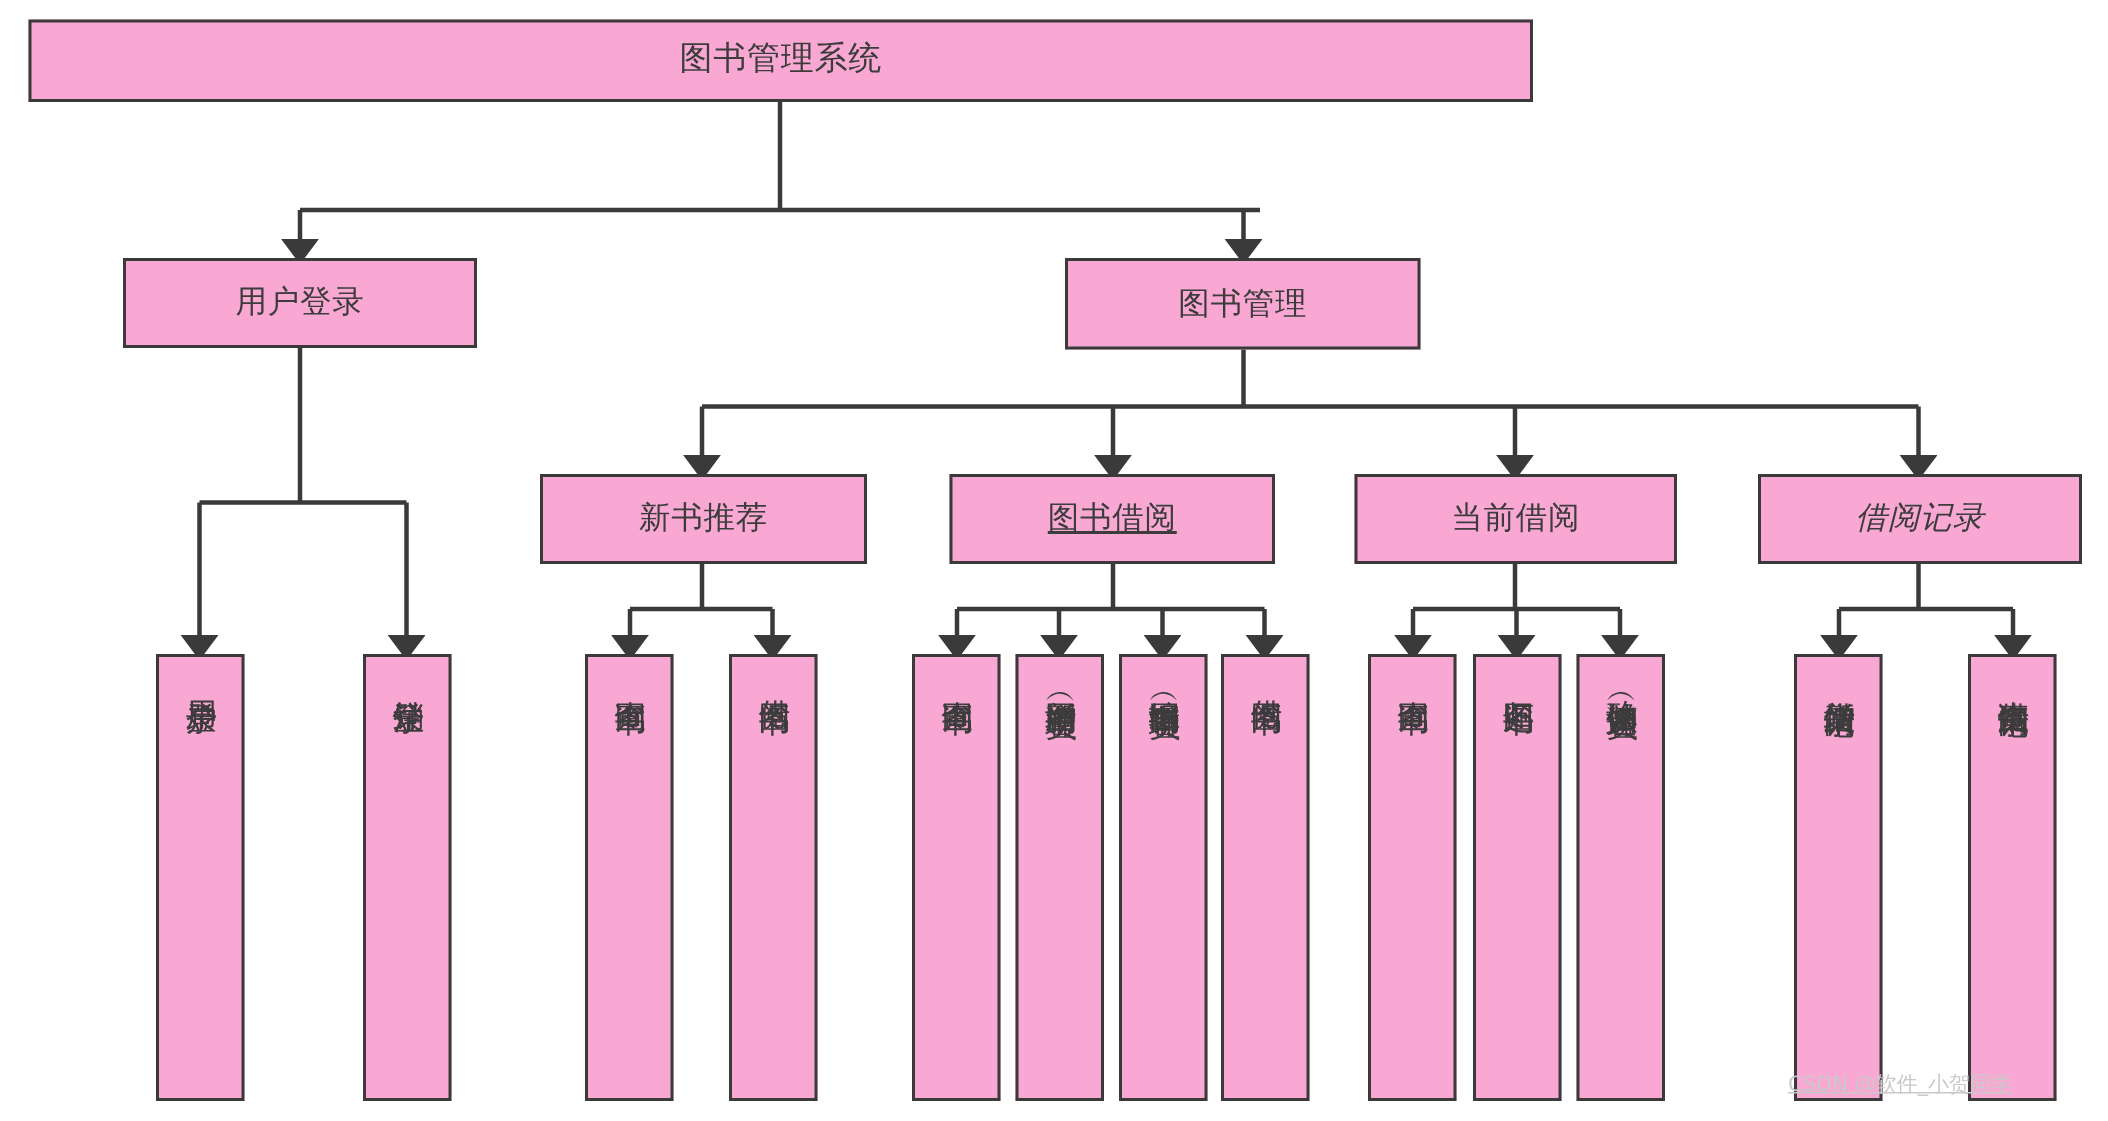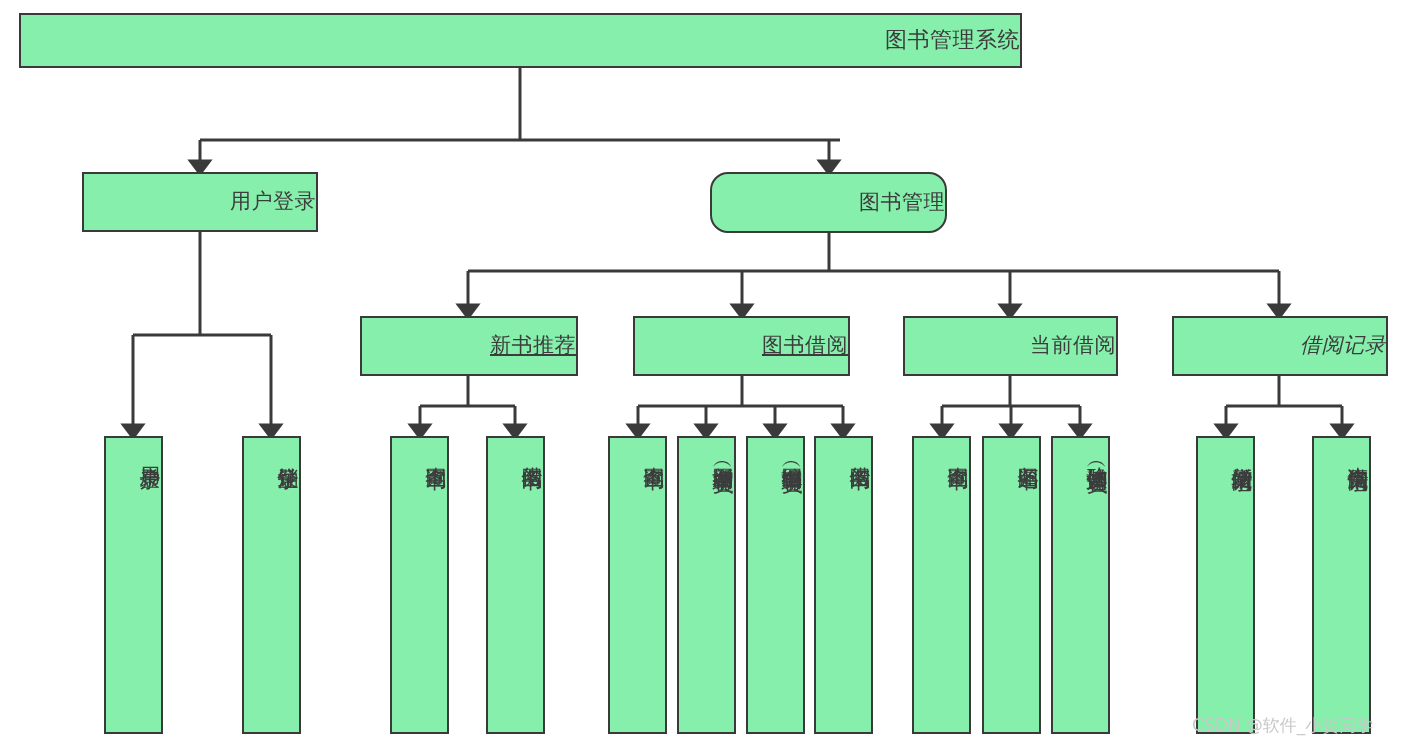--- a/index.html
+++ b/index.html
@@ -20,25 +20,25 @@
   #edges {
     position: absolute;
     left: 0;
     top: 0;
     width: 1405px;
     height: 747px;
   }
   .node {
     position: absolute;
     box-sizing: border-box;
-    background: #86efac;
+    background: #f9a8d4;
     border: 2px solid #3a3a3a;
     display: flex;
     align-items: center;
-    justify-content: flex-end;
+    justify-content: center;
     color: #3c3c3c;
     z-index: 2;
   }
   .node .label {
     display: block;
     text-align: center;
     line-height: 1.22;
     letter-spacing: 0.5px;
   }
   .node.h .label {
@@ -58,25 +58,26 @@
     font-size: 21px;
     line-height: 1.12;
     letter-spacing: 1px;
     white-space: normal;
     max-height: 278px;
   }
   .watermark {
     position: absolute;
     left: 1192px;
     top: 714px;
-    font-size: 17px;
+    font-size: 14px;
     color: #c9c9c9;
     white-space: nowrap;
     z-index: 3;
     font-family: "DejaVu Sans", "Liberation Sans", sans-serif;
+    text-decoration: underline;
   }
 </style>
 </head>
 <body>
 
 <div id="canvas">
 
   <svg id="edges" viewBox="0 0 1405 747" xmlns="http://www.w3.org/2000/svg">
     <defs>
       <marker id="arrow" markerWidth="11" markerHeight="11" refX="2.2" refY="4.2" orient="auto" markerUnits="strokeWidth">
@@ -128,25 +129,25 @@
   </svg>
 
   <div class="node root h" style="left:19px; top:13px; width:1003px; height:55px;">
     <span class="label">图书管理系统</span>
   </div>
 
   <div class="node h" style="left:82px; top:172px; width:236px; height:60px;">
     <span class="label">用户登录</span>
   </div>
 
-  <div class="node h" style="left:710px; top:172px; width:237px; height:61px;border-radius:18px;">
+  <div class="node h" style="left:710px; top:172px; width:237px; height:61px;">
     <span class="label">图书管理</span>
   </div>
 
-  <div class="node h" style="left:360px; top:316px; width:218px; height:60px;text-decoration:underline;">
+  <div class="node h" style="left:360px; top:316px; width:218px; height:60px;">
     <span class="label">新书推荐</span>
   </div>
 
   <div class="node h" style="left:633px; top:316px; width:217px; height:60px;text-decoration:underline;">
     <span class="label">图书借阅</span>
   </div>
 
   <div class="node h" style="left:903px; top:316px; width:215px; height:60px;">
     <span class="label">当前借阅</span>
   </div>

